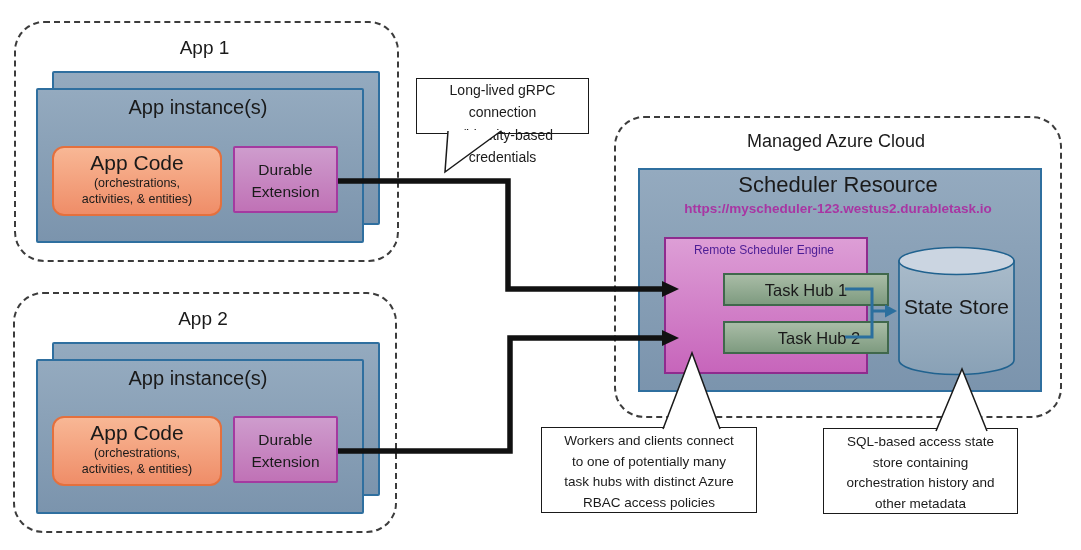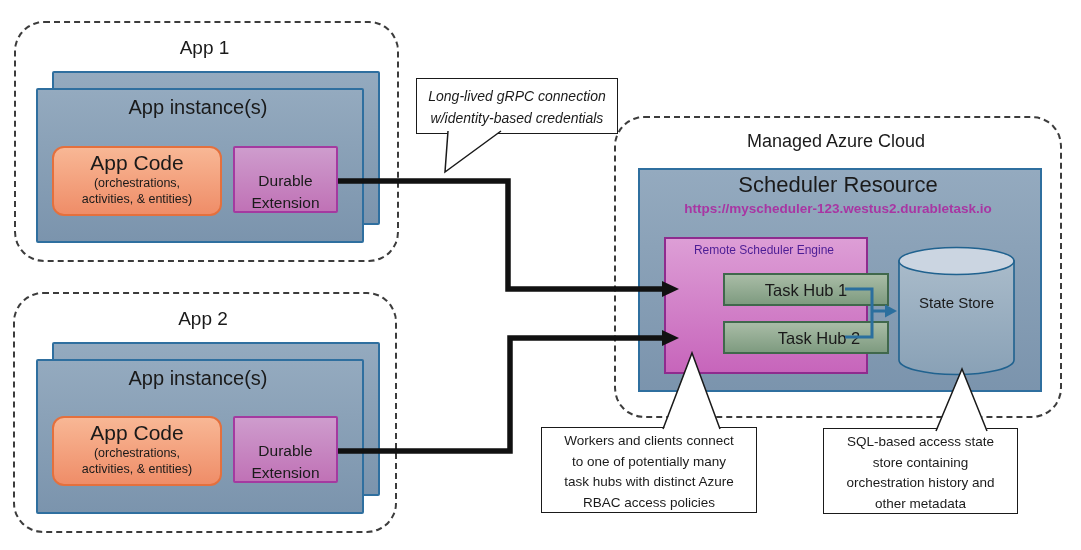--- a/index.html
+++ b/index.html
@@ -14,32 +14,32 @@
   .blue-box{position:absolute;background:linear-gradient(180deg,#94aabf 0%,#8ba2b8 35%,#7b94ad 100%);
     border:2px solid #2f6f9f;border-radius:2px;z-index:2;}
   .front{z-index:3;}
   .instances-label{position:absolute;text-align:center;font-size:20px;z-index:4;}
   .app-code{position:absolute;background:linear-gradient(180deg,#f8b795 0%,#ef8d68 100%);
     border:2px solid #e4703d;border-radius:12px;text-align:center;z-index:4;}
   .app-code .ac-title{font-size:21px;margin-top:3px;}
   .app-code .ac-sub{font-size:12.5px;line-height:1.3;}
   .durable{position:absolute;background:linear-gradient(180deg,#ce9ccd 0%,#c072b6 100%);
     border:2px solid #a43aa0;border-radius:2px;text-align:center;font-size:15.5px;line-height:1.4;
-    padding-top:22px;box-sizing:border-box;z-index:4;}
+    padding-top:11px;box-sizing:border-box;z-index:4;}
   
   .sched-box{position:absolute;background:linear-gradient(180deg,#94aabf 0%,#8ba2b8 35%,#7b94ad 100%);
     border:2px solid #2f6f9f;z-index:2;}
   .sched-title{position:absolute;text-align:center;font-size:22px;z-index:3;}
   .sched-url{position:absolute;text-align:center;font-size:13.5px;font-weight:bold;color:#a836a3;z-index:3;}
   .engine{position:absolute;background:linear-gradient(180deg,#dd9ed6 0%,#c765bb 100%);
     border:2px solid #8f2b8e;z-index:3;}
   .engine-label{position:absolute;text-align:center;font-size:12px;color:#4c1d95;z-index:4;}
   .taskhub{position:absolute;background:linear-gradient(180deg,#a9bca6 0%,#7e9b80 100%);
     border:2px solid #40684c;text-align:center;font-size:16.5px;line-height:31px;z-index:4;box-sizing:border-box;margin-left:44px;}
-  .state-label{position:absolute;text-align:center;font-size:15px;line-height:1.55;z-index:11;}
+  .state-label{position:absolute;text-align:center;font-size:21px;line-height:1.55;z-index:11;}
   
   .shapes-svg{position:absolute;left:0;top:0;z-index:10;pointer-events:none;}
   .tails-svg{position:absolute;left:0;top:0;z-index:41;pointer-events:none;}
   
   .callout{position:absolute;background:#ffffff;border:1.5px solid #1a1a1a;text-align:center;z-index:40;box-sizing:border-box;}
   .callout .line{font-size:13.5px;line-height:1.52;}
   .callout-grpc .line{font-size:14px;line-height:1.6;}
 </style>
 </head>
 <body>
@@ -103,21 +103,21 @@
       <polygon points="679,338 662,330 662,346" fill="#111"></polygon>
     </g>
 
     <g>
       <path d="M845,289 L872,289 L872,337 L845,337" fill="none" stroke="#2b6f9e" stroke-width="3"></path>
       <path d="M872,311 L886,311" fill="none" stroke="#2b6f9e" stroke-width="3"></path>
       <polygon points="897,311 885,304.5 885,317.5" fill="#2b6f9e"></polygon>
     </g>
   </svg>
 
-  <div class="callout callout-grpc" style="left:416px;top:78px;width:202px;height:56px;padding-top:6px;font-style:italic;">
+  <div class="callout callout-grpc" style="left:416px;top:78px;width:173px;height:56px;">
     <div class="line">Long-lived gRPC connection</div>
     <div class="line">w/identity-based credentials</div>
   </div>
   <div class="callout" style="left:541px;top:427px;width:216px;height:86px;padding-top:3px;">
     <div class="line">Workers and clients connect</div>
     <div class="line">to one of potentially many</div>
     <div class="line">task hubs with distinct Azure</div>
     <div class="line">RBAC access policies</div>
   </div>
   <div class="callout" style="left:823px;top:428px;width:195px;height:86px;padding-top:3px;">

